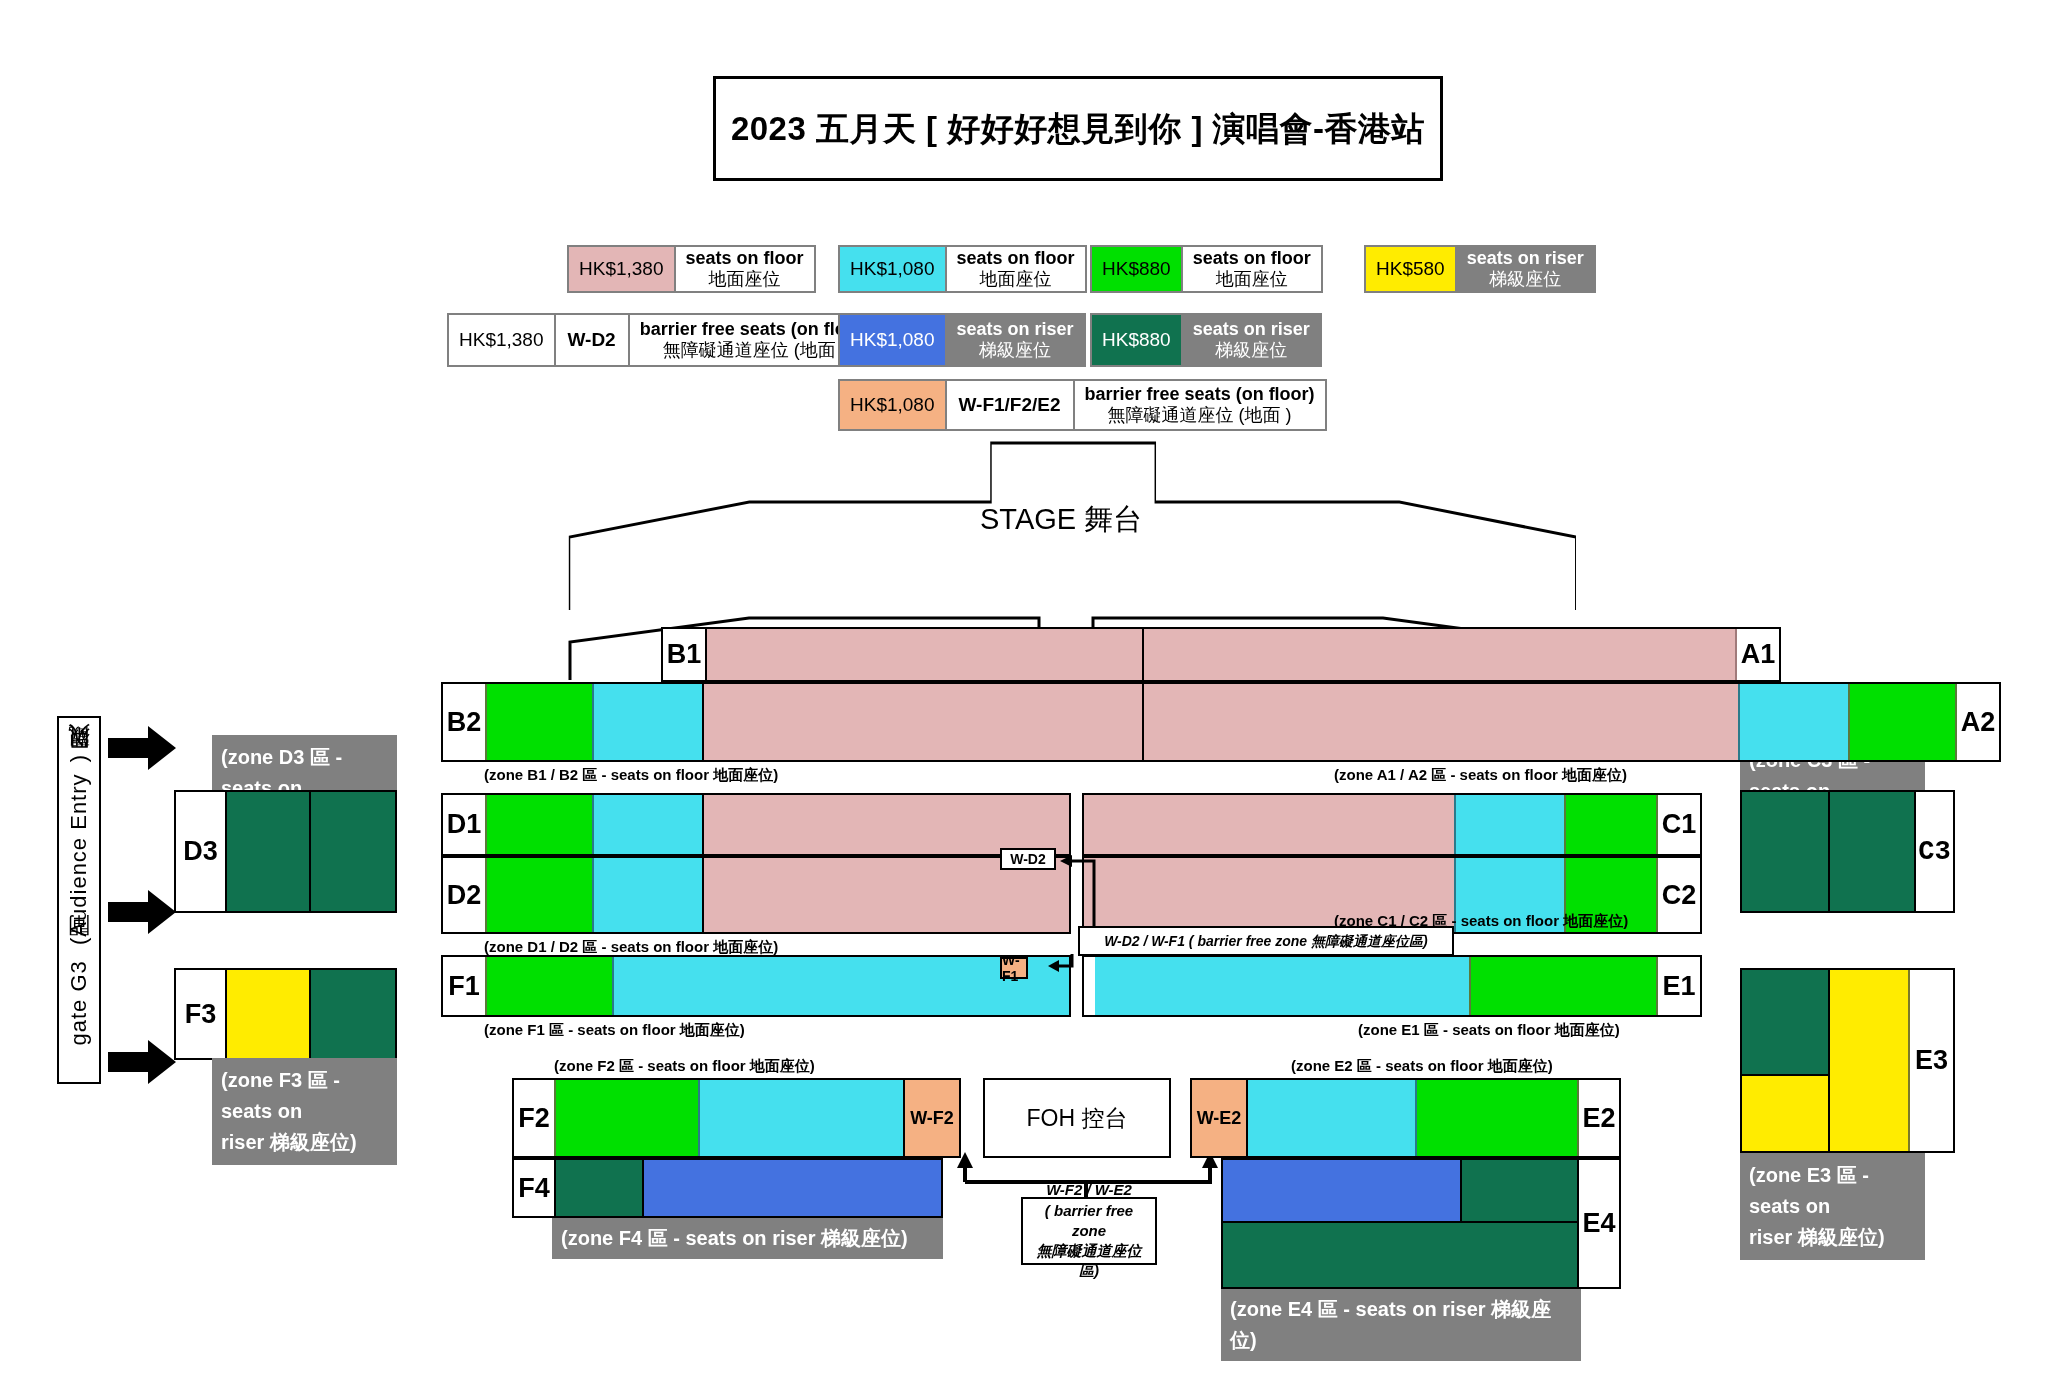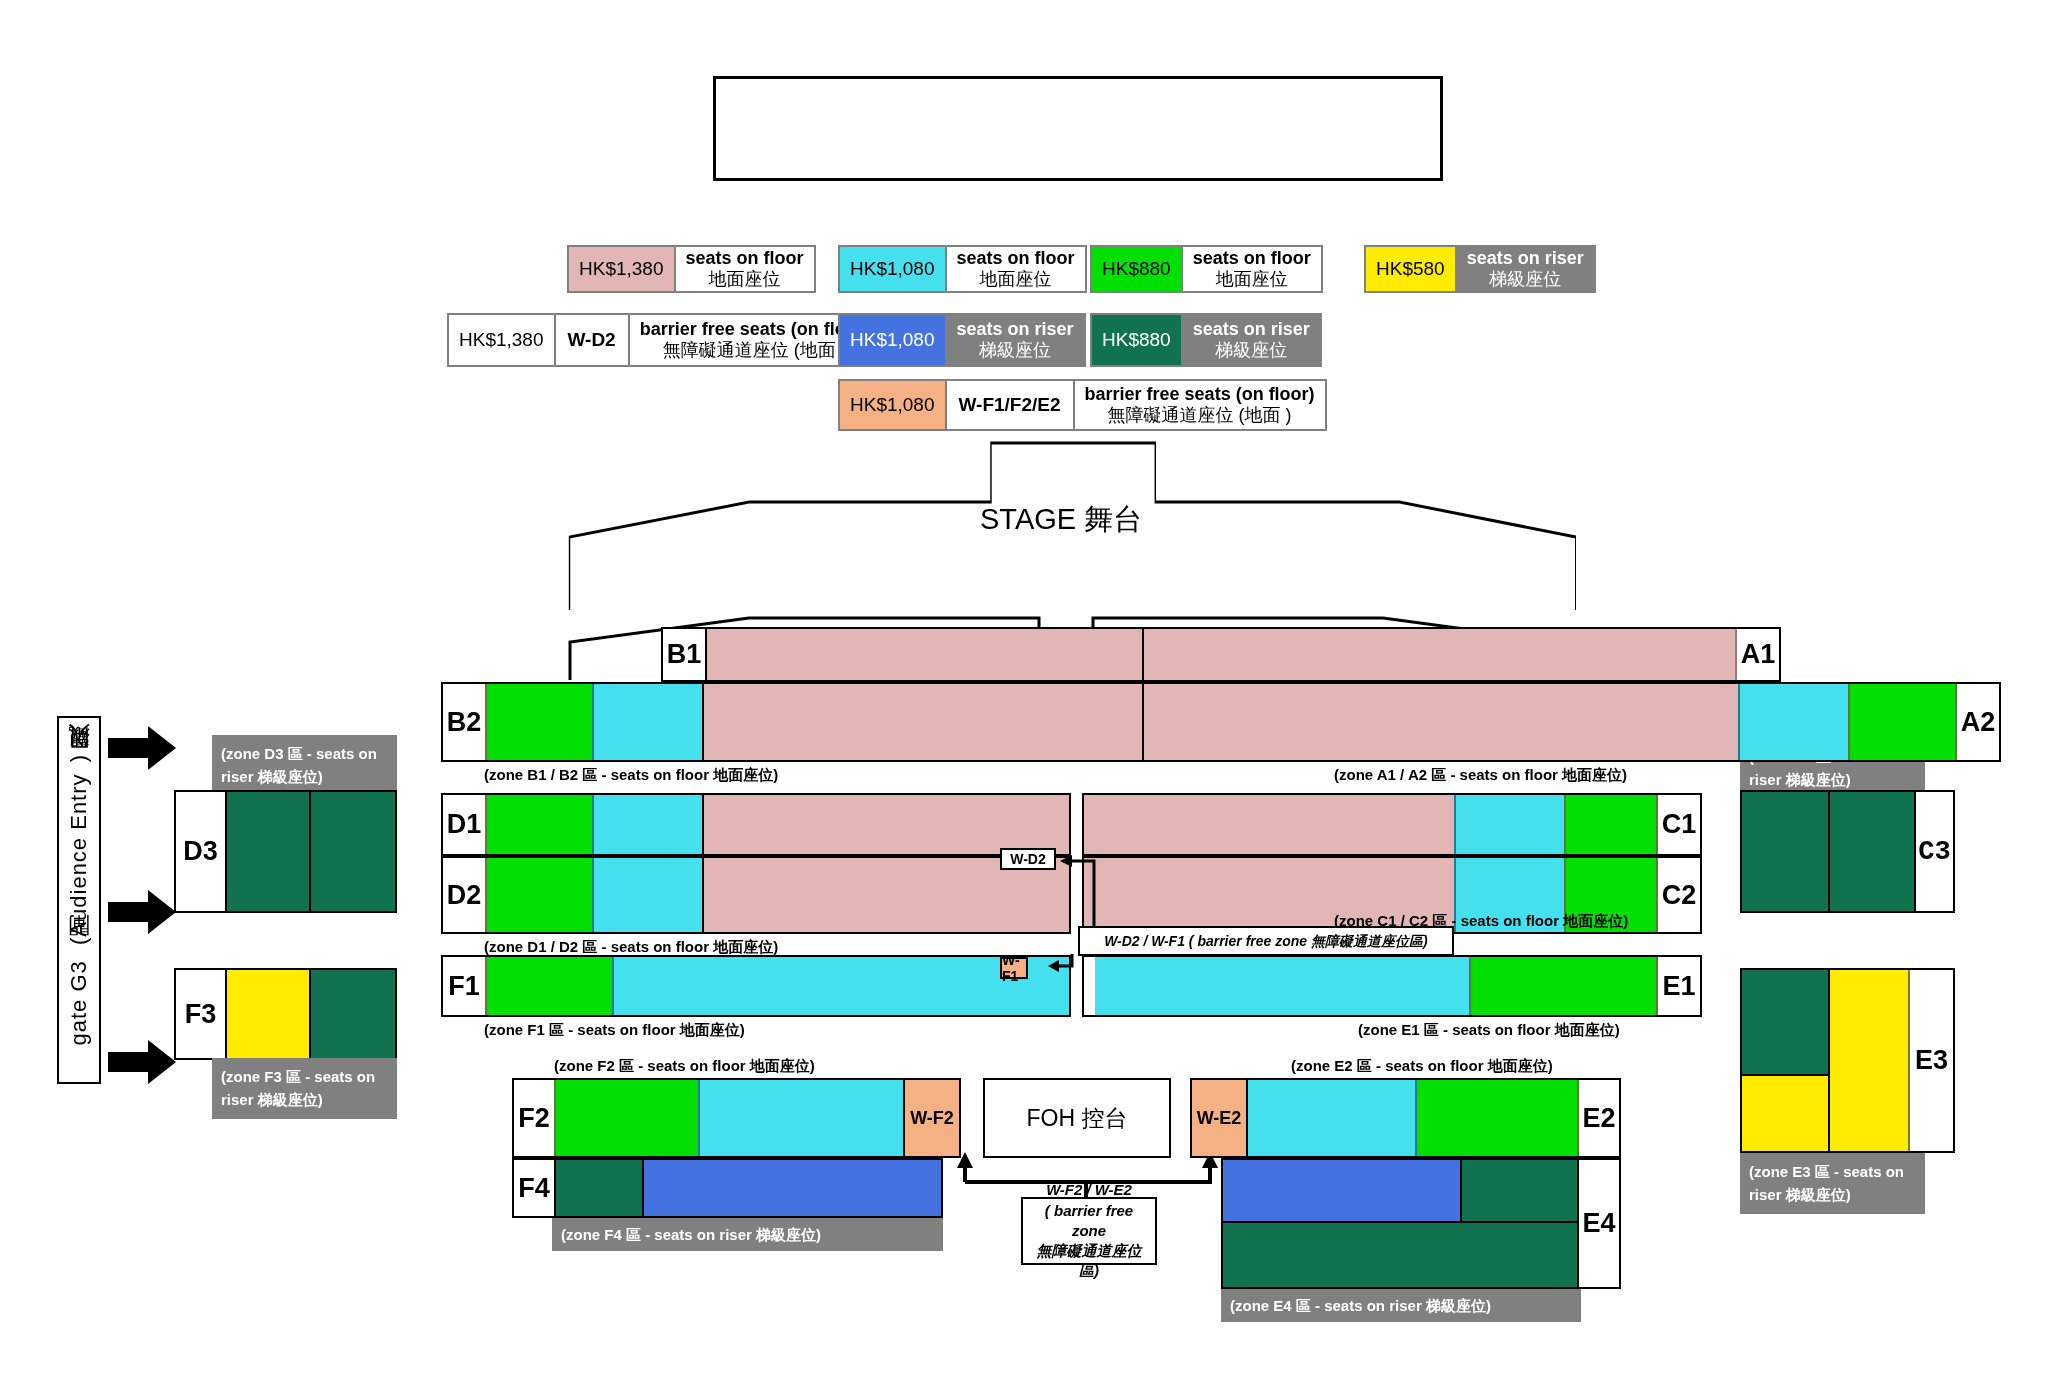--- a/index.html
+++ b/index.html
@@ -43,21 +43,21 @@
   .desc-bf .zh{font-size:17px;}
 
   
   #stage-label{font-size:29px;color:#000;white-space:nowrap;}
 
   
   .blk{border:2px solid #000;background:#fff;display:flex;}
   .seg{height:100%;}
   .cap{font-size:15px;font-weight:bold;color:#000;white-space:nowrap;}
   .capbox{
-    background:#808080;color:#ffffff;font-size:15px;font-weight:bold;
+    background:#808080;color:#ffffff;font-size:20px;font-weight:bold;
     padding:7px 9px;line-height:1.55;
   }
   .wtag{
     border:2px solid #000;display:flex;align-items:center;justify-content:center;
     font-size:14px;font-weight:bold;color:#000;background:#fff;
   }
   .wcell{display:flex;align-items:center;justify-content:center;
     font-size:18px;font-weight:bold;color:#000;}
   .notebox{
     border:2px solid #000;background:#fff;display:flex;flex-direction:column;
@@ -74,20 +74,21 @@
   #gate .txt{
     writing-mode:vertical-rl;transform:rotate(180deg);
     font-size:22px;color:#000;white-space:nowrap;letter-spacing:1px;
   }
   .arrow svg{display:block;}
 </style>
 </head>
 <body>
 
 <div class="abs" id="title-box">
+  <div class="l2">2023 五月天 [ 好好好想見到你 ] 演唱會-香港站</div>
 </div>
 
 <div class="abs lg" id="lg-r1-c1" style="left:567px;top:245px;">
   <div class="price" style="background: rgb(227, 182, 182);">HK$1,380</div>
   <div class="desc desc-floor">
     <span class="en">seats on floor</span>
     <span class="zh">地面座位</span>
   </div>
 </div>
 <div class="abs lg" id="lg-r1-c2" style="left:838px;top:245px;">

